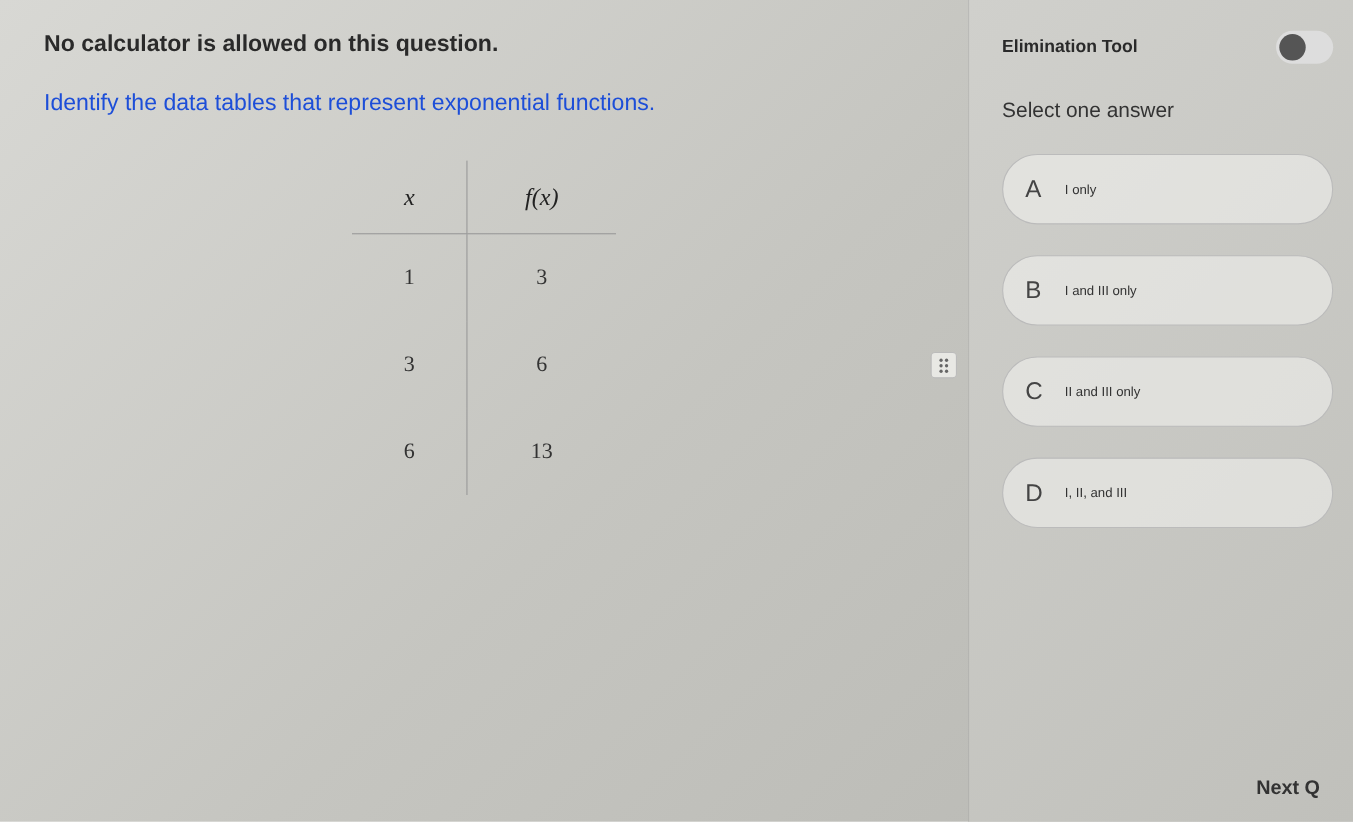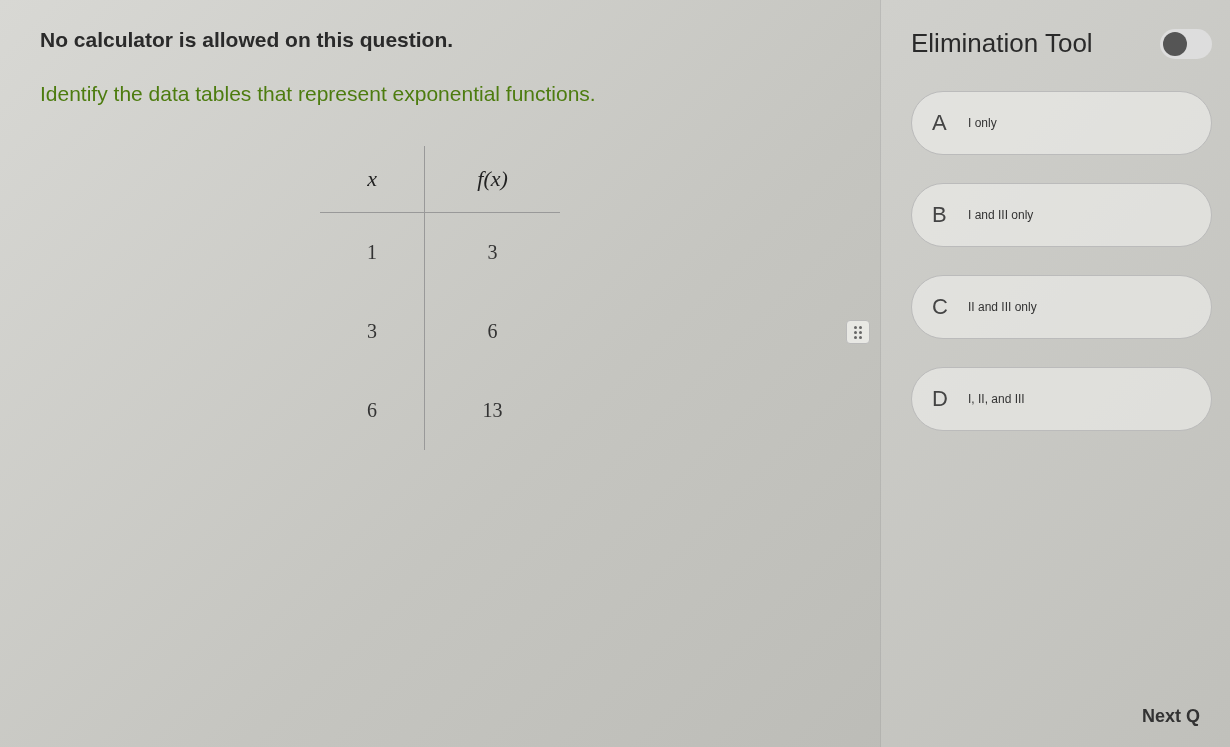--- a/index.html
+++ b/index.html
@@ -23,21 +23,21 @@
     }
     .no-calc {
       font-size: 21px;
       font-weight: 700;
       color: #2a2a2a;
       margin-bottom: 30px;
     }
     .question-text {
       font-size: 21px;
       font-weight: 400;
-      color: #4d7c0f;
+      color: #1d4ed8;
       margin-bottom: 40px;
     }
     .table-title {
       text-align: center;
       font-size: 20px;
       color: #333;
       margin-bottom: 30px;
       width: 520px;
       margin-left: auto;
       margin-right: auto;
@@ -106,22 +106,22 @@
       display: flex;
       flex-direction: column;
     }
     .elim-row {
       display: flex;
       align-items: center;
       justify-content: space-between;
       margin-bottom: 32px;
     }
     .elim-label {
-      font-size: 26px;
-      font-weight: 400;
+      font-size: 16px;
+      font-weight: 700;
       color: #2a2a2a;
     }
     .toggle {
       width: 52px;
       height: 30px;
       background: #ddd;
       border-radius: 15px;
       position: relative;
       cursor: pointer;
     }
@@ -210,20 +210,21 @@
   </div>
 </div>
 
 <div class="answer-panel">
   <div class="elim-row">
     <span class="elim-label">Elimination Tool</span>
     <div class="toggle">
       <div class="toggle-knob"></div>
     </div>
   </div>
+  <div class="select-label">Select one answer</div>
 
   <div class="option">
     <span class="option-letter">A</span>
     <span class="option-text">I only</span>
   </div>
   <div class="option">
     <span class="option-letter">B</span>
     <span class="option-text">I and III only</span>
   </div>
   <div class="option">

